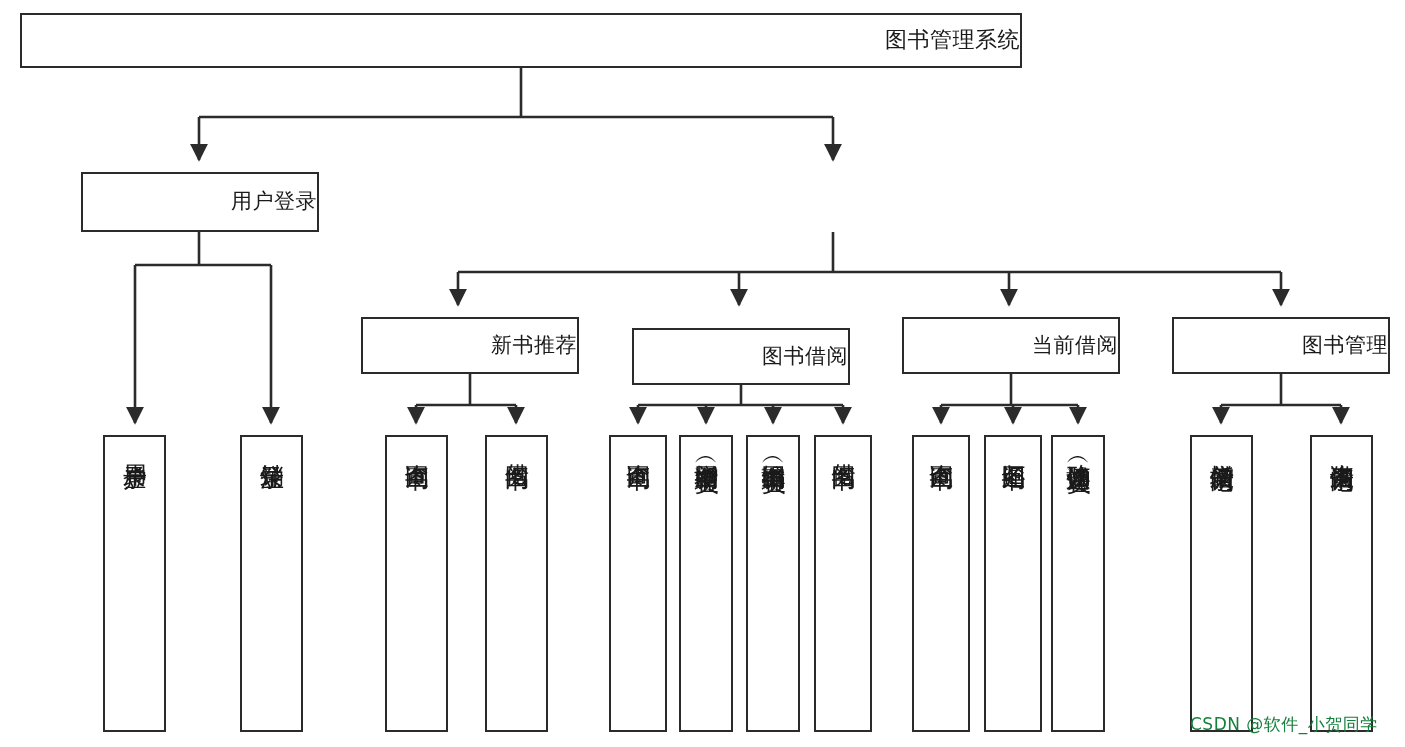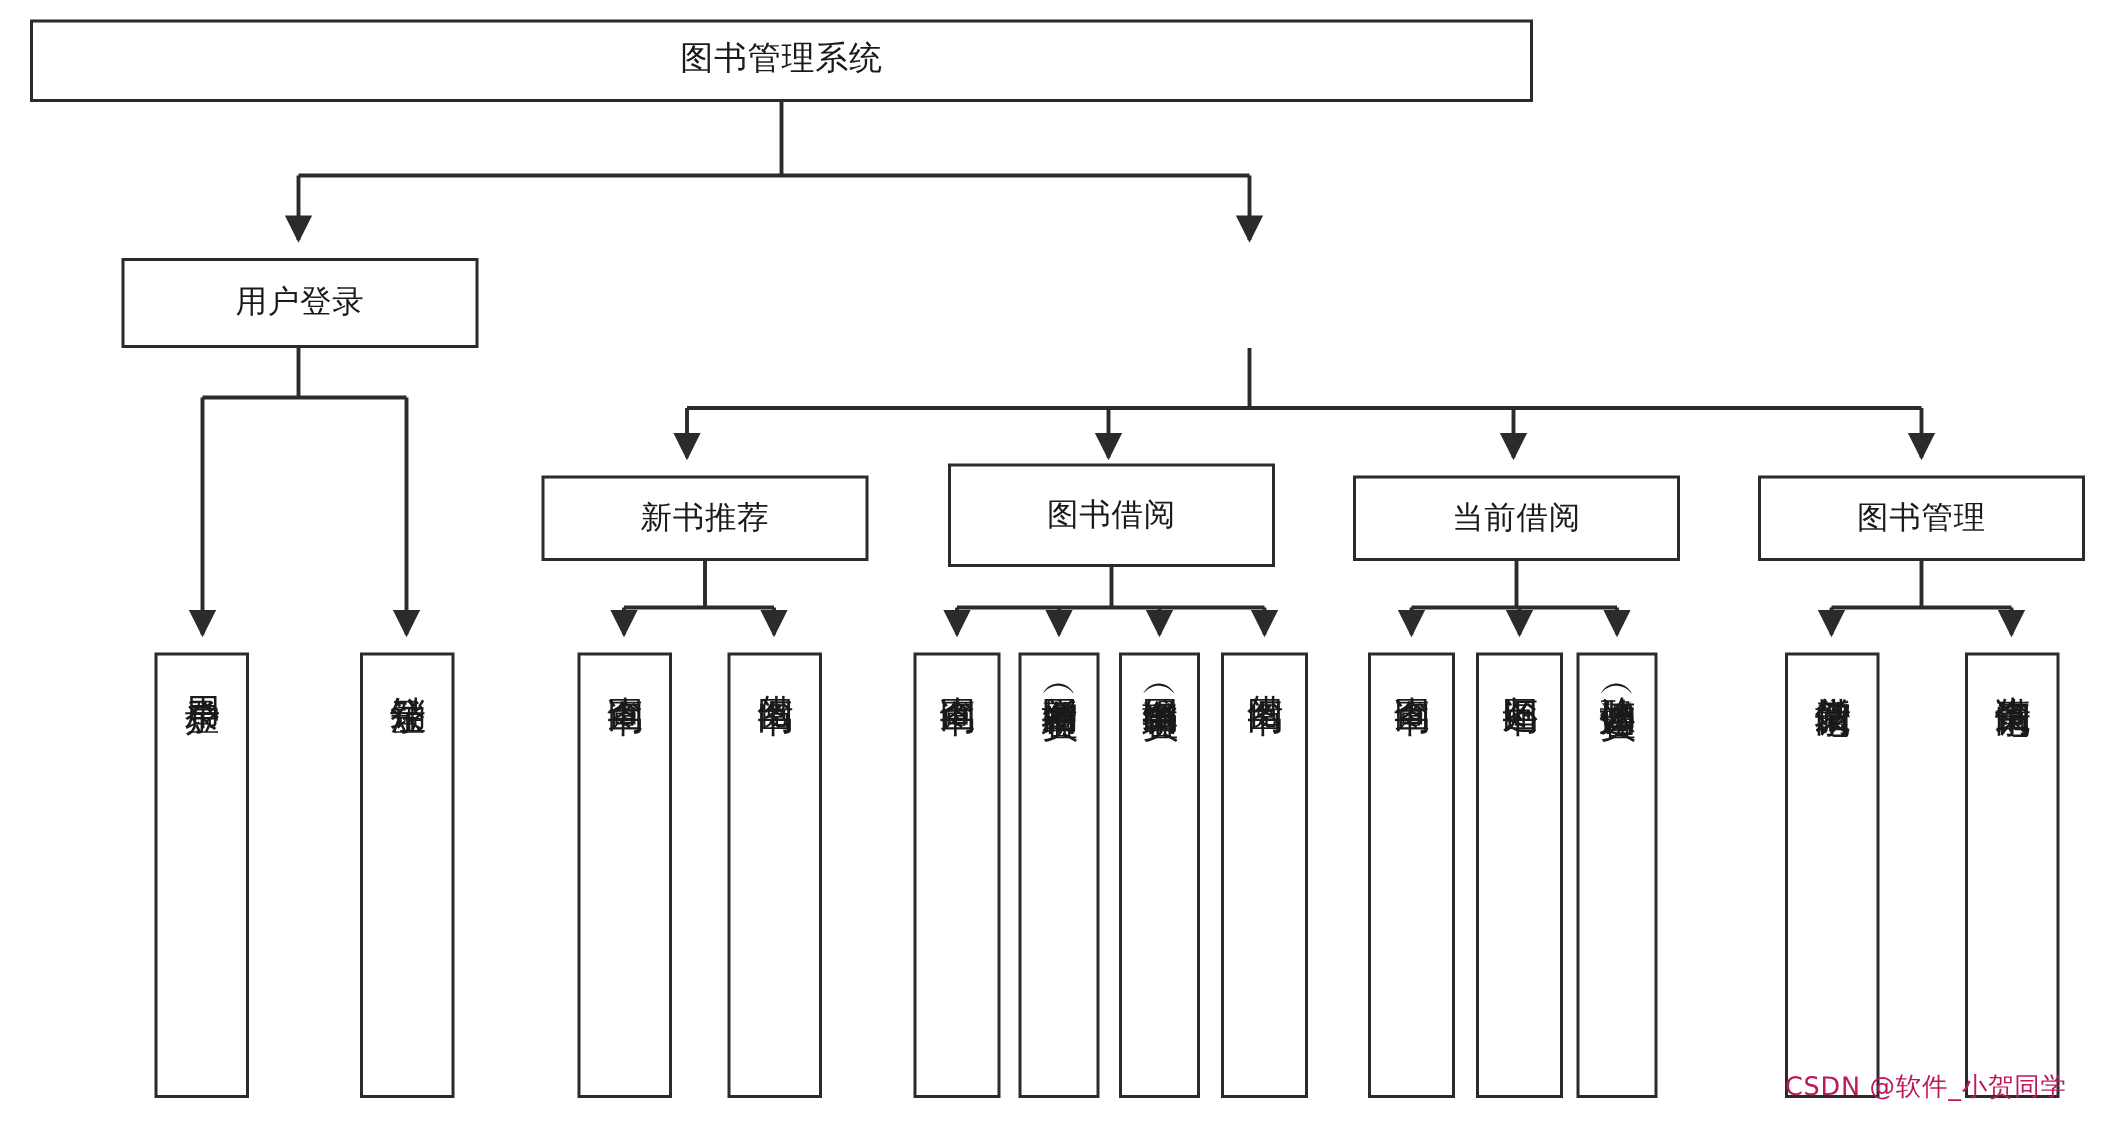--- a/index.html
+++ b/index.html
@@ -34,20 +34,21 @@
     display: flex;
     align-items: center;
     justify-content: center;
     color: #1a1a1a;
   }
   .node-h {
     
     font-size: 21px;
     letter-spacing: 0.5px;
     line-height: 1.2;
+    justify-content: flex-end;
   }
   .node-root {
     font-size: 22px;
   }
   .node-v {
     
     font-size: 24px;
     line-height: 1.12;
     letter-spacing: 1px;
     padding: 8px 0;
@@ -56,21 +57,21 @@
   .vtext {
     writing-mode: vertical-rl;
     text-orientation: upright;
     white-space: nowrap;
     display: block;
     text-align: start;
   }
   .watermark {
     position: absolute;
     font-size: 17px;
-    color: #be185d;
+    color: #15803d;
     letter-spacing: 0.5px;
     white-space: nowrap;
     user-select: none;
   }
 </style>
 </head>
 <body>
 
 <div id="canvas">
 
@@ -128,21 +129,21 @@
     <span>图书管理系统</span>
   </div>
 
   <div class="node node-h" style="left:81px; top:172px; width:238px; height:60px;">
     <span>用户登录</span>
   </div>
 
   <div class="node node-h" style="left:361px; top:317px; width:218px; height:57px;">
     <span>新书推荐</span>
   </div>
-  <div class="node node-h" style="left:632px; top:309px; width:218px; height:69px;">
+  <div class="node node-h" style="left:632px; top:328px; width:218px; height:57px;">
     <span>图书借阅</span>
   </div>
   <div class="node node-h" style="left:902px; top:317px; width:218px; height:57px;">
     <span>当前借阅</span>
   </div>
   <div class="node node-h" style="left:1172px; top:317px; width:218px; height:57px;">
     <span>图书管理</span>
   </div>
 
   <div id="leaf-layer">

